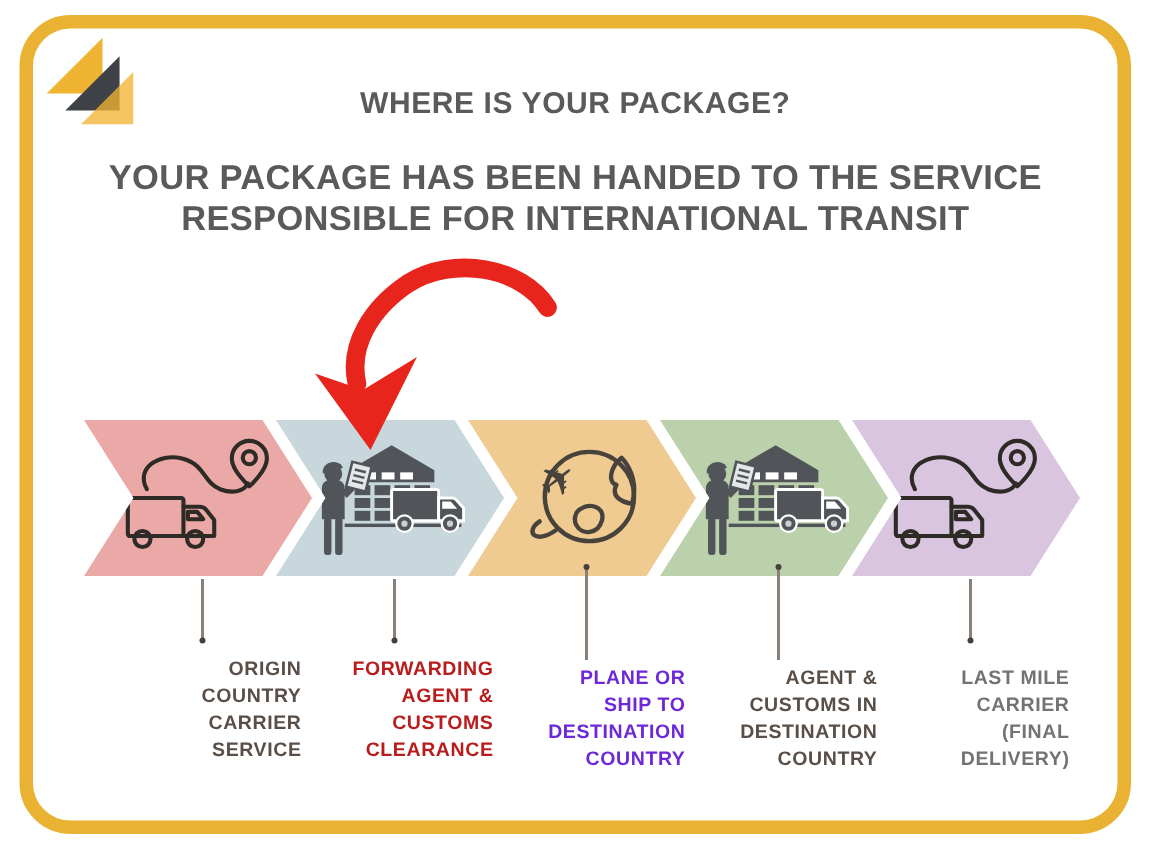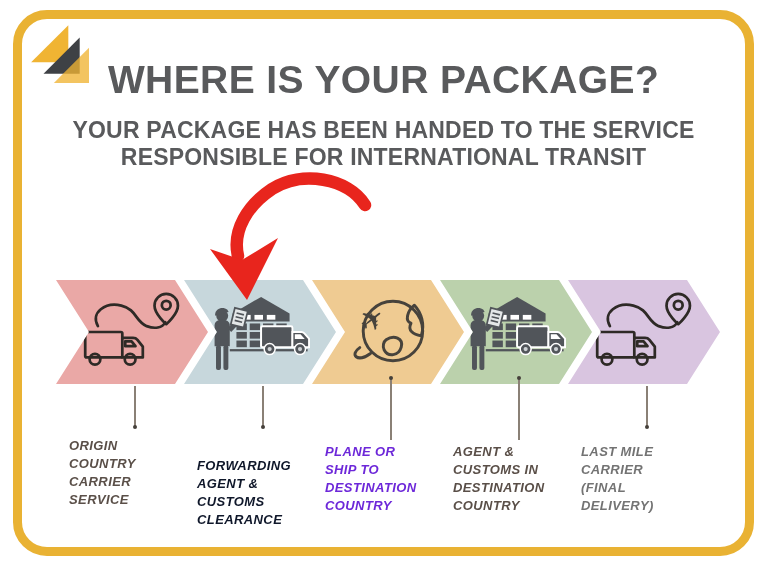--- a/index.html
+++ b/index.html
@@ -9,25 +9,25 @@
     font-family:"Liberation Sans", sans-serif;
   }
   .frame{
     position:absolute;inset:10px 14px 20px 13px;
     border:9px solid #e9b233;border-radius:34px;
     box-sizing:border-box;z-index:0;
   }
   .logo{position:absolute;left:27px;top:21px;width:62px;height:62px;z-index:4;}
   .title{
     position:absolute;left:14px;right:15px;top:58px;margin:0;
-    text-align:center;font-size:39px;font-weight:bold;
+    text-align:center;font-size:20px;font-weight:bold;
     color:#595a5c;letter-spacing:0.4px;z-index:2;
   }
   .subtitle{
-    position:absolute;left:14px;right:15px;top:105px;margin:12px;
+    position:absolute;left:14px;right:15px;top:105px;margin:0;
     text-align:center;font-size:23px;font-weight:bold;line-height:27px;
     color:#595a5c;letter-spacing:0.2px;white-space:pre-line;z-index:2;
   }
   .arrow{position:absolute;left:190px;top:172px;width:190px;height:135px;z-index:3;}
   .chevron{
     position:absolute;top:280px;width:152px;height:104px;z-index:1;
     clip-path:polygon(0 0,119px 0,100% 50%,119px 100%,0 100%,33px 50%);
   }
   .s1{left:56px}.s2{left:184px}.s3{left:312px}.s4{left:440px}.s5{left:568px}
   .stage-icon{position:absolute;left:79px;top:52px;transform:translate(-50%,-50%);}
@@ -37,23 +37,23 @@
   .connector{position:absolute;width:2px;background:#8a8076;z-index:1;}
   .k1{left:134px;top:386px;height:41px}
   .k2{left:262px;top:386px;height:41px}
   .k3{left:390px;top:378px;height:62px}
   .k4{left:518px;top:378px;height:62px}
   .k5{left:646px;top:386px;height:41px}
   .dot{position:absolute;left:50%;width:4px;height:4px;border-radius:50%;
        background:#45403a;transform:translateX(-50%);}
   .dot-bottom{bottom:-2px}.dot-top{top:-2px}
   .label{
-    position:absolute;width:132px;text-align:left;margin:0;
+    position:absolute;width:132px;text-align:right;margin:0;
     font-size:13px;font-weight:bold;line-height:1.38;letter-spacing:0.4px;
-    white-space:pre-line;z-index:1;font-style:italic;
+    white-space:pre-line;z-index:1;
   }
   .l1{left:69px;top:437px}.l2{left:197px;top:437px}.l3{left:325px;top:443px}
   .l4{left:453px;top:443px}.l5{left:581px;top:443px}
 </style>
 </head>
 <body>
 
 <svg width="0" height="0" style="position:absolute" aria-hidden="true">
   <defs>
     <symbol id="sym-truck-route-pin" viewBox="0 0 108 84">
@@ -179,21 +179,21 @@
   <span class="dot dot-top"></span>
 </div>
 <div class="connector k5" style="background: rgb(138, 128, 118);">
   <span class="dot dot-bottom"></span>
 </div>
 
 <p class="label l1" style="color: rgb(90, 79, 72);">ORIGIN
 COUNTRY
 CARRIER
 SERVICE</p>
-<p class="label l2" style="color: #0f172a; margin-top: 20px;">FORWARDING
+<p class="label l2" style="color: #b91c1c;">FORWARDING
 AGENT &amp;
 CUSTOMS
 CLEARANCE</p>
 <p class="label l3" style="color: #6d28d9;">PLANE OR
 SHIP TO
 DESTINATION
 COUNTRY</p>
 <p class="label l4" style="color: rgb(90, 79, 72);">AGENT &amp;
 CUSTOMS IN
 DESTINATION

